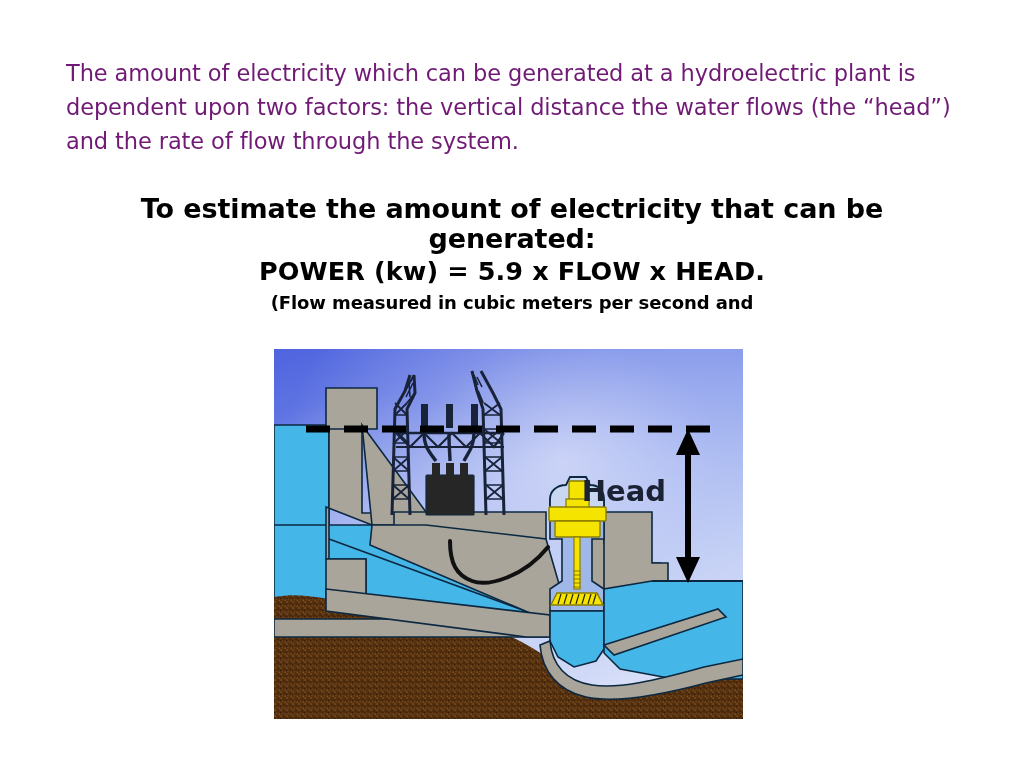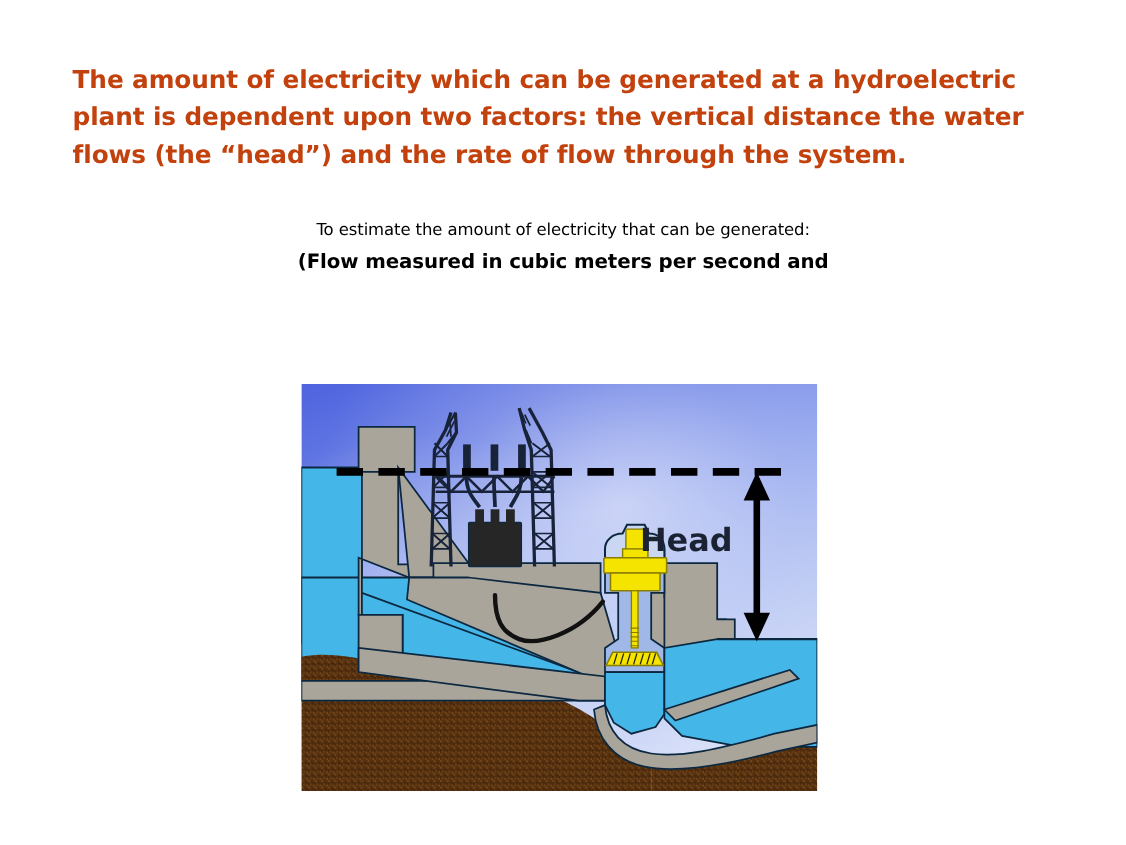--- a/index.html
+++ b/index.html
@@ -17,41 +17,41 @@
   }
 
   
   #intro-paragraph {
     position: absolute;
     left: 66px;
     top: 56px;
     width: 896px;
     font-size: 22.5px;
     line-height: 34px;
-    font-weight: 700;
+    font-weight: 400;
     letter-spacing: -0.1px;
     text-align: left;
-    color: #c2410c;
+    color: #701a75;
   }
 
   #formula-block {
     position: absolute;
     left: 62px;
     top: 194px;
     width: 900px;
     text-align: center;
   }
   .fline {
     display: block;
     color: #000;
   }
   .fline-intro {
-    font-size: 15px;
+    font-size: 27px;
     line-height: 30px;
-    font-weight: 400;
+    font-weight: 700;
     letter-spacing: -0.1px;
   }
   .fline-power {
     font-size: 25.5px;
     line-height: 34px;
     font-weight: 700;
     letter-spacing: 0.1px;
   }
   .fline-note {
     font-size: 18px;
@@ -74,20 +74,21 @@
     height: 370px;
   }
 </style>
 </head>
 <body>
 
 <div id="intro-paragraph">The amount of electricity which can be generated at a hydroelectric plant is dependent upon two factors: the vertical distance the water flows (the “head”) and the rate of flow through the system.</div>
 
 <div id="formula-block">
   <span class="fline fline-intro">To estimate the amount of electricity that can be generated:</span>
+  <span class="fline fline-power">POWER (kw) = 5.9 x FLOW x HEAD.</span>
   <span class="fline fline-note">(Flow measured in cubic meters per second and</span>
 </div>
 
 <div id="diagram-figure">
 <svg viewBox="0 0 469 370" xmlns="http://www.w3.org/2000/svg">
   <defs>
     <linearGradient id="skyGrad" x1="0" y1="0" x2="0.55" y2="1">
       <stop offset="0%" stop-color="#4e63de"></stop>
       <stop offset="28%" stop-color="#6f84e6"></stop>
       <stop offset="55%" stop-color="#93a6ee"></stop>

